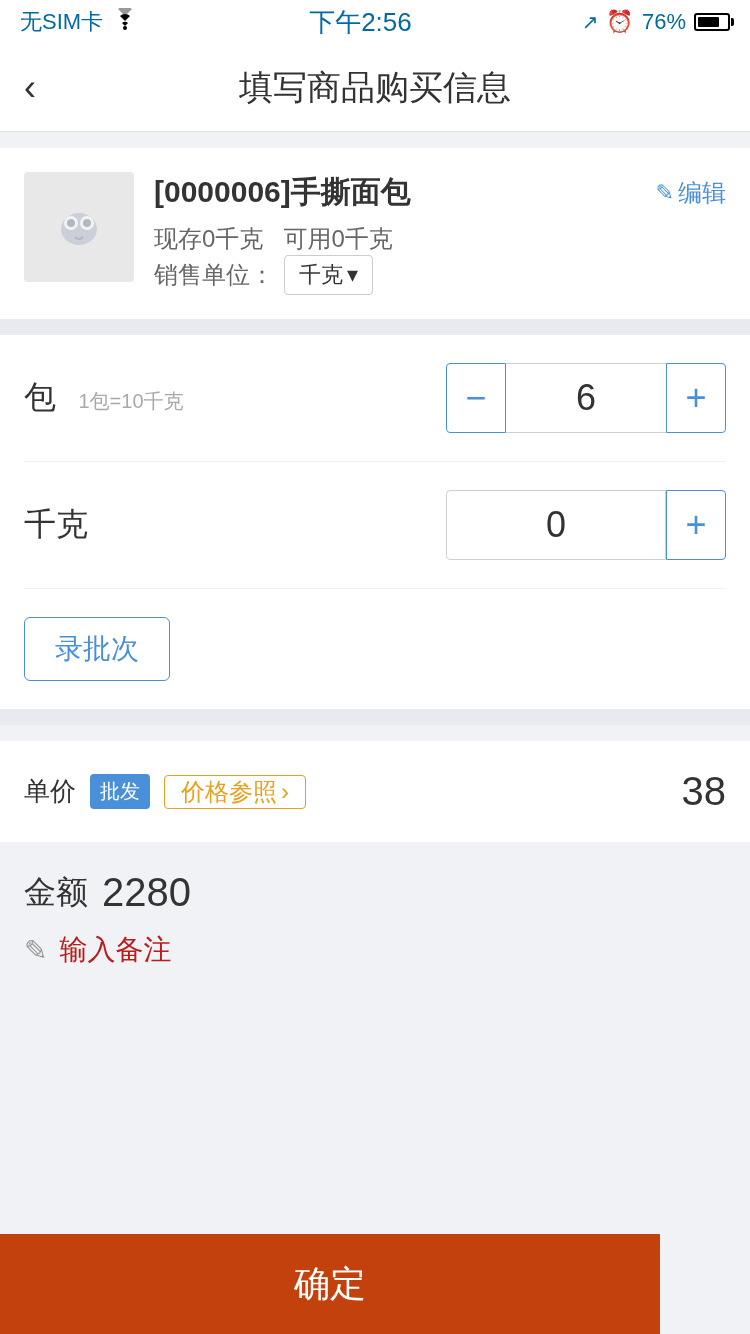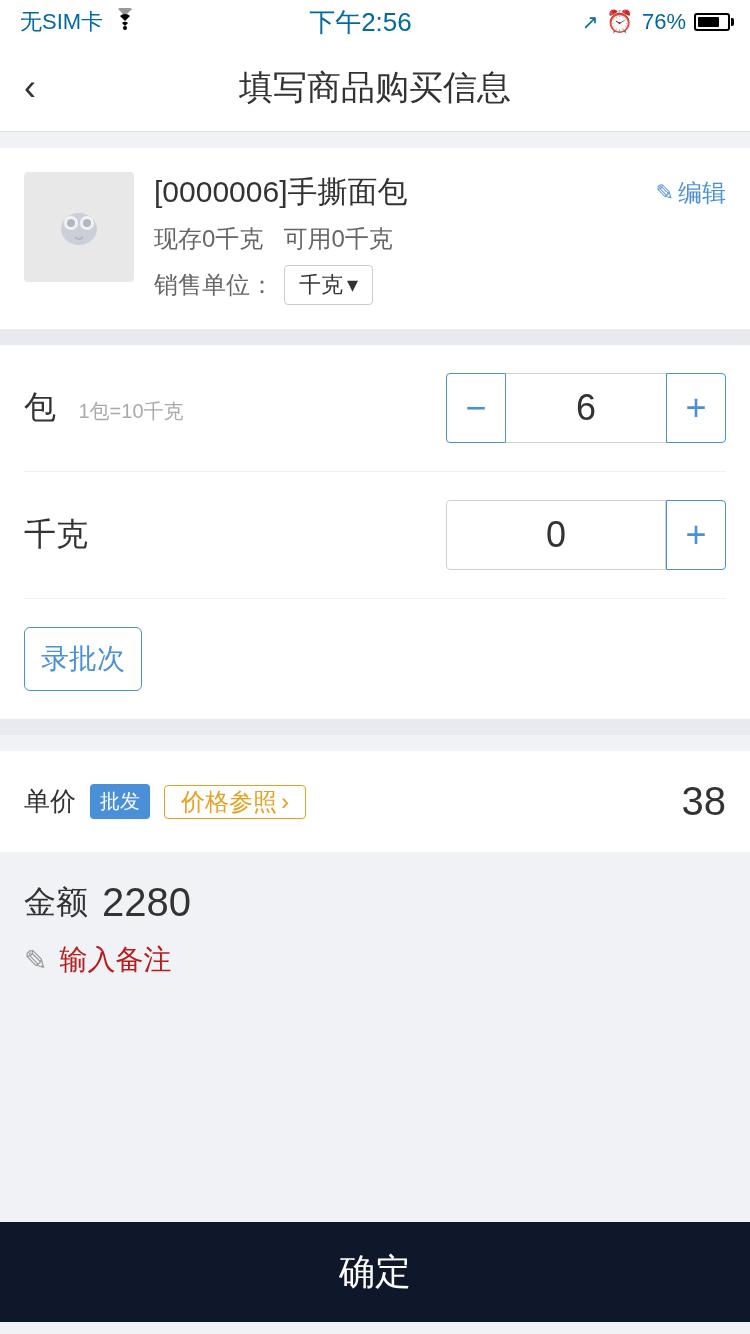--- a/index.html
+++ b/index.html
@@ -70,28 +70,28 @@
       background: #e8e8e8;
       border-radius: 4px;
       display: flex; align-items: center; justify-content: center;
       flex-shrink: 0;
     }
     .product-image svg { width: 60px; height: 60px; opacity: 0.5; }
     .product-info { flex: 1; }
     .product-name-row {
       display: flex; align-items: center; justify-content: space-between;
     }
-    .product-name { font-size: 30px; color: #333; font-weight: 400; }
+    .product-name { font-size: 30px; color: #333; font-weight: 700; }
     .edit-btn {
       font-size: 24px; color: #4a90d9;
       display: flex; align-items: center; gap: 4px;
     }
     .edit-icon { font-size: 22px; }
     .product-stock { font-size: 24px; color: #666; margin-top: 10px; }
-    .product-unit-row { font-size: 24px; color: #666; margin-top: 10px; display: flex; align-items: center; gap: 10px; }
+    .product-unit-row { font-size: 24px; color: #666; display: flex; align-items: center; gap: 10px; }
     .unit-dropdown {
       border: 1px solid #ccc; border-radius: 4px; padding: 4px 14px;
       font-size: 22px; color: #333; background: #fff;
       display: inline-flex; align-items: center; gap: 4px;
     }
 
     
     .separator { height: 16px; background: #e8eaf0; }
 
     
@@ -150,21 +150,21 @@
     .total-row {
       background: #fff;
       display: flex; align-items: center; justify-content: space-between;
       padding: 28px 24px;
     }
     .total-text { font-size: 32px; color: #333; }
     .total-text span { color: #4a90d9; }
     .record-btn {
       border: 1px solid #4a90d9;
       border-radius: 6px;
-      padding: 12px 16px;
+      padding: 12px 30px;
       font-size: 28px;
       color: #4a90d9;
       background: #fff;
       cursor: pointer;
     }
 
     
     .price-section {
       background: #fff;
       margin-top: 16px;
@@ -205,24 +205,24 @@
     .note-row {
       display: flex; align-items: center; gap: 12px;
       margin-top: 16px;
     }
     .pencil-icon { font-size: 28px; color: #999; }
     .note-text { font-size: 28px; color: #b91c1c; }
 
     
     .bottom-area {
       position: fixed;
-      bottom: 12px; left: 0;
-      width: 750px;
+      bottom: 0; left: 0;
+      width: 660px;
       height: 100px;
-      background: #0f172a;
+      background: #c2410c;
       display: flex; align-items: center; justify-content: center;
       cursor: pointer;
     }
     .confirm-btn-text { font-size: 36px; color: #fff; font-weight: 500; }
 
     
     .spacer { height: 116px; }
   </style>
 </head>
 <body>

